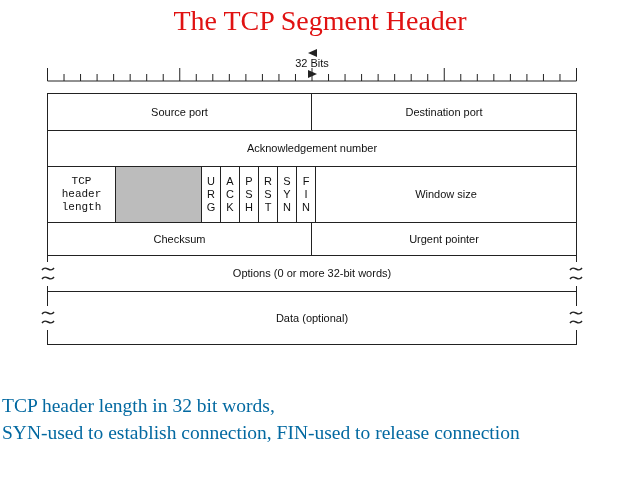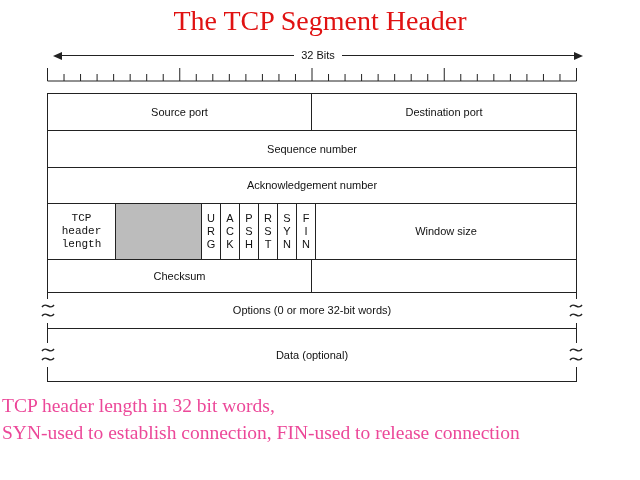--- a/index.html
+++ b/index.html
@@ -14,22 +14,22 @@
     font-family:"Liberation Sans",sans-serif;color:var(--text);
   }
   
   .title{
     position:absolute;top:5px;left:0;width:100%;text-align:center;
     font-family:"Liberation Serif",serif;font-size:28px;color:var(--title-color);
     white-space:nowrap;
   }
   
   .arrow-row{
-    position:absolute;left:53px;top:49px;width:530px;height:13px;
-    display:flex;align-items:center;
+    position:absolute;left:47px;top:49px;width:530px;height:13px;
+    display:flex;align-items:center;flex-direction:column;
   }
   .ah{width:0;height:0;border-top:4px solid transparent;border-bottom:4px solid transparent;}
   .ah.left{border-right:9px solid var(--line);}
   .ah.right{border-left:9px solid var(--line);}
   .aline{flex:1;height:0;border-top:1.5px solid var(--line);}
   .alabel{margin:0 7px;font-size:11px;line-height:11px;color:var(--text);}
   
   .ruler{position:absolute;left:47px;top:66px;}
   
   .tbl{
@@ -60,21 +60,21 @@
     font-size:11px;line-height:13px;text-align:center;
   }
   .flex1{flex:1;}
   
   .squig{position:absolute;top:50%;transform:translateY(-50%);}
   .squig.left{left:-8px;}
   .squig.right{right:-8px;}
   
   .notes{
     position:absolute;left:2px;top:392px;width:636px;
-    font-family:"Liberation Serif",serif;font-size:19.5px;line-height:27px;color:#ec4899;
+    font-family:"Liberation Serif",serif;font-size:19.5px;line-height:27px;color:#0369a1;
   }
 </style>
 </head>
 <body>
 
 <div class="stage">
 
   <div class="title">The TCP Segment Header</div>
 
   <div class="arrow-row">
@@ -126,25 +126,20 @@
 
     <div class="row r1">
       <div class="cell half brd-r">
         <span>Source port</span>
       </div>
       <div class="cell half">
         <span>Destination port</span>
       </div>
     </div>
 
-    <div class="row r2">
-      <div class="cell full">
-        <span>Sequence number</span>
-      </div>
-    </div>
 
     <div class="row r3">
       <div class="cell full">
         <span>Acknowledgement number</span>
       </div>
     </div>
 
     <div class="row r4">
       <div class="cell w-tcplen">
         <span class="wrap3">TCP header length</span>
@@ -169,20 +164,23 @@
         <span>FIN</span>
       </div>
       <div class="cell flex1">
         <span>Window size</span>
       </div>
     </div>
 
     <div class="row r5">
       <div class="cell half brd-r">
         <span>Checksum</span>
+      </div>
+      <div class="cell half">
+        <span>Urgent pointer</span>
       </div>
     </div>
 
     <div class="row r6">
       <div class="cell full">
         <span>Options (0 or more 32-bit words)</span>
       </div>
       <svg class="squig left" width="16" height="24" viewBox="0 0 16 24">
         <rect x="0" y="0" width="16" height="24" fill="#ffffff"></rect>
         <path d="M2,8 C6,2 10,12 14,6" fill="none" stroke="#222222" stroke-width="1.4"></path>

